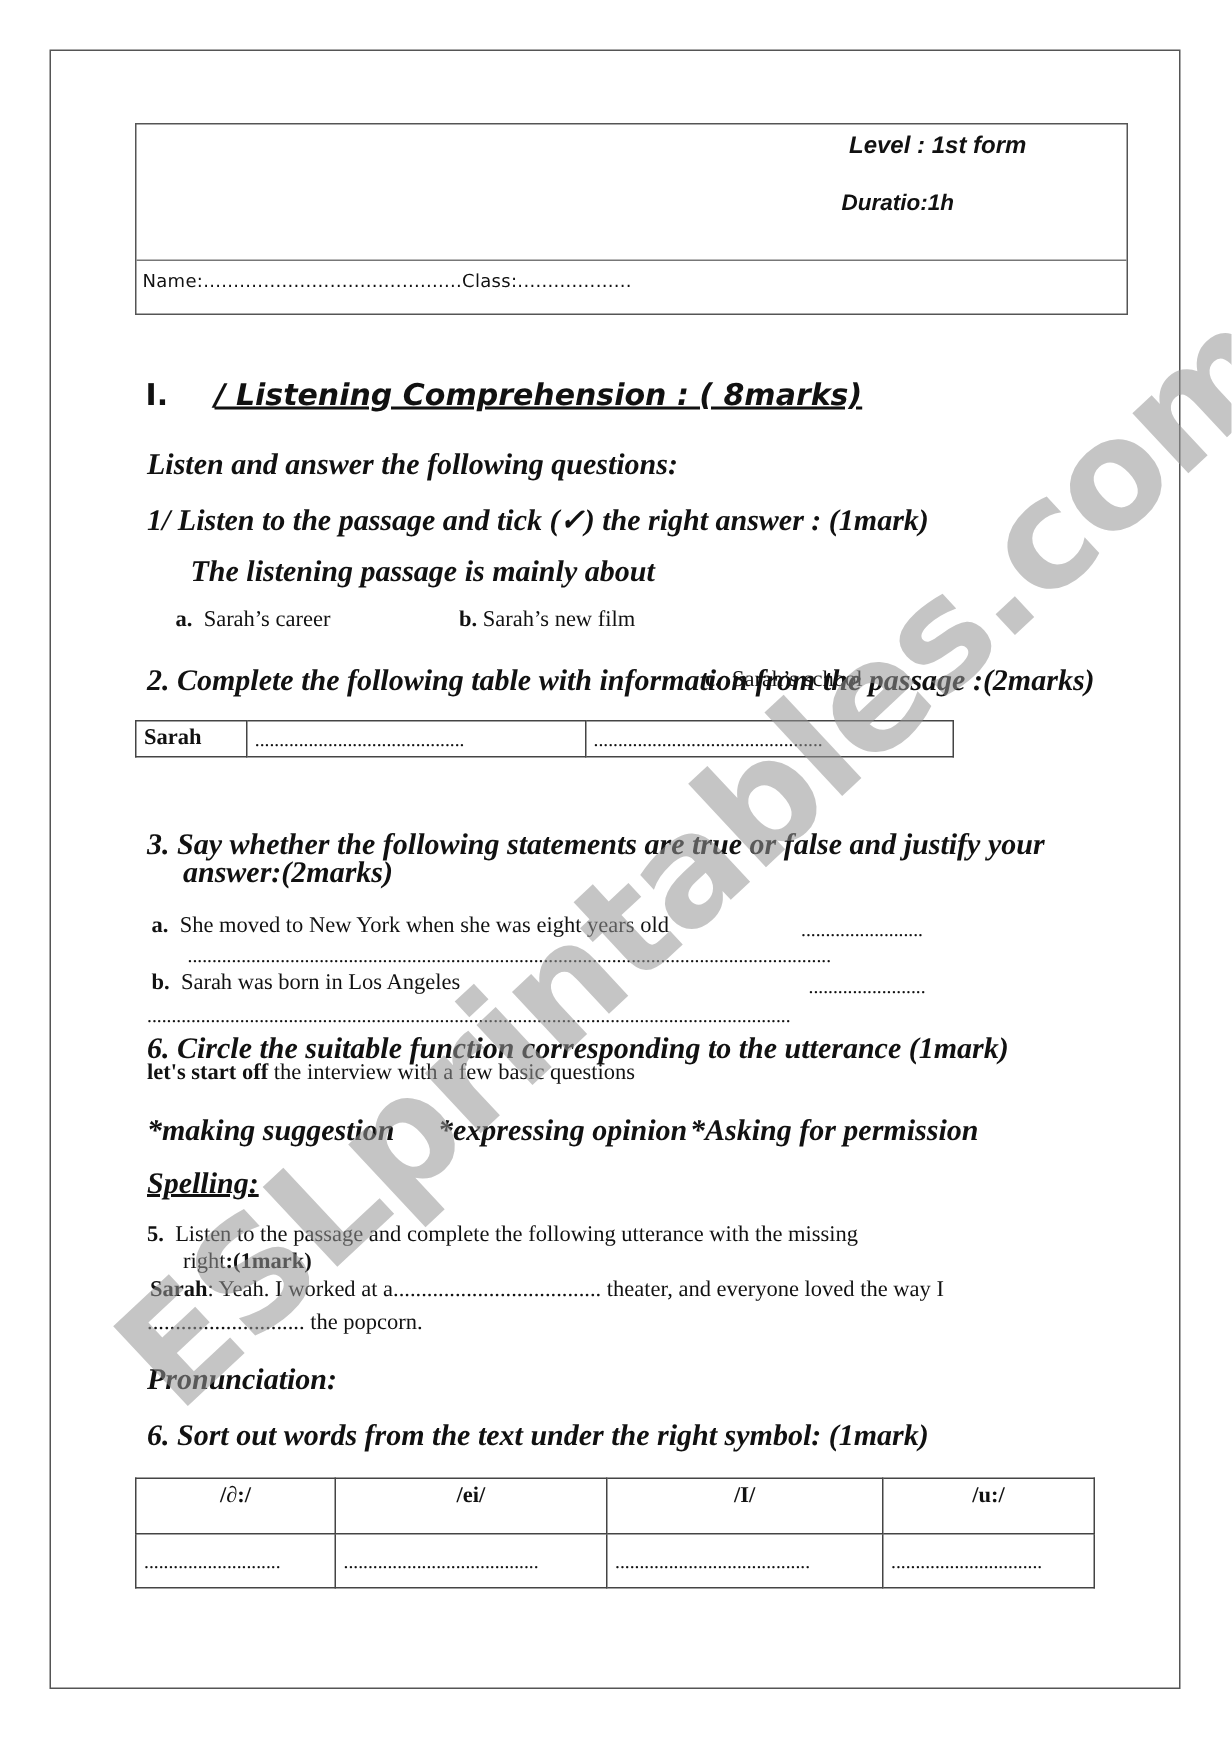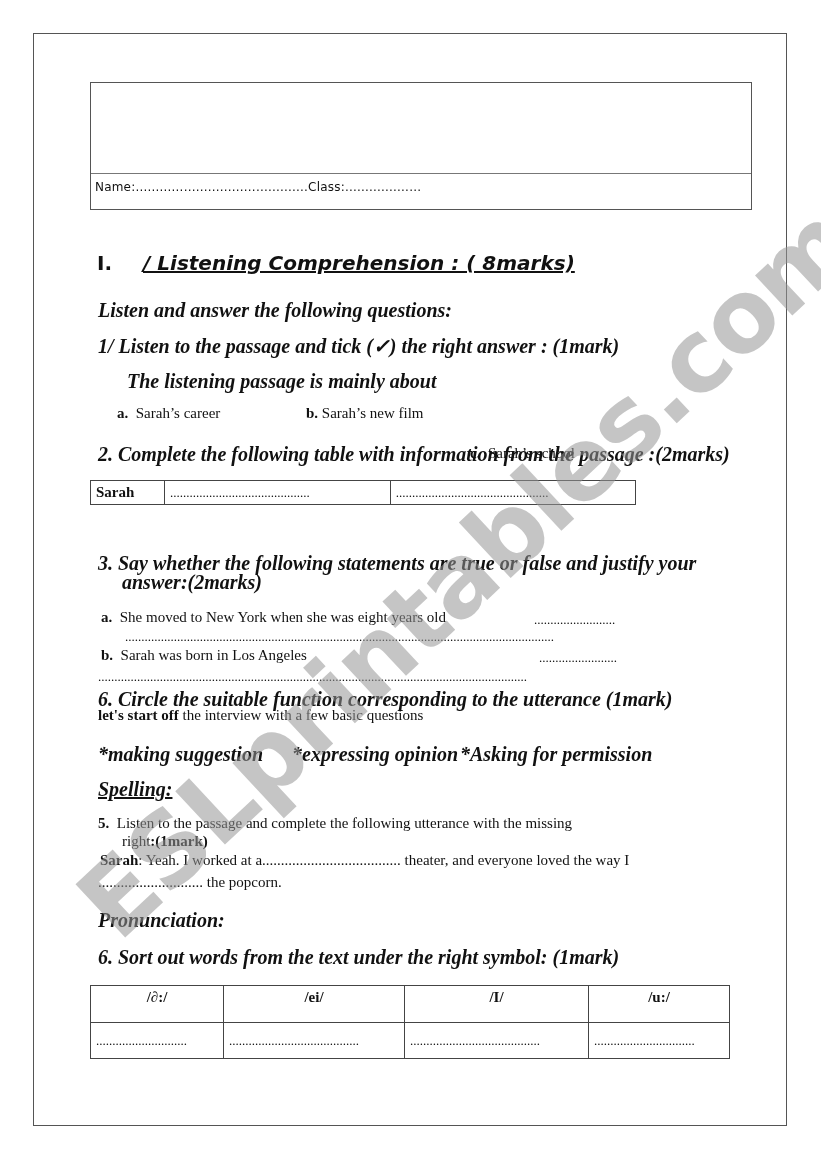--- a/index.html
+++ b/index.html
@@ -32,20 +32,24 @@
                  font-weight: bold; font-size: 100px; color: rgba(150,150,150,0.55);
                  transform: rotate(-43deg); transform-origin: left center; white-space: nowrap; letter-spacing: -2px;
                  pointer-events: none; }
   </style>
 </head>
 <body>
 
 <div class="page-border"></div>
 
 <div class="header-table">
+  <div class="hcell" style="left:462px;width:198px;border-right:none;">
+    <div class="htext abs" style="left:13px;top:6px;font-size:16px;">Level : 1st form</div>
+    <div class="htext abs" style="left:8px;top:44px;">Duratio:1h</div>
+  </div>
   <div class="hrow2">
     <div class="abs name-line" style="left:4px;top:6px;">
       <span>Name:</span><span>...........................................</span><span>Class:</span><span>...................</span>
     </div>
   </div>
 </div>
 
 <div class="abs section-title" style="left:97px;top:251px;">
   <span>I.</span>
   <span class="u" style="margin-left:24px;">/ Listening Comprehension : ( 8marks)</span>

